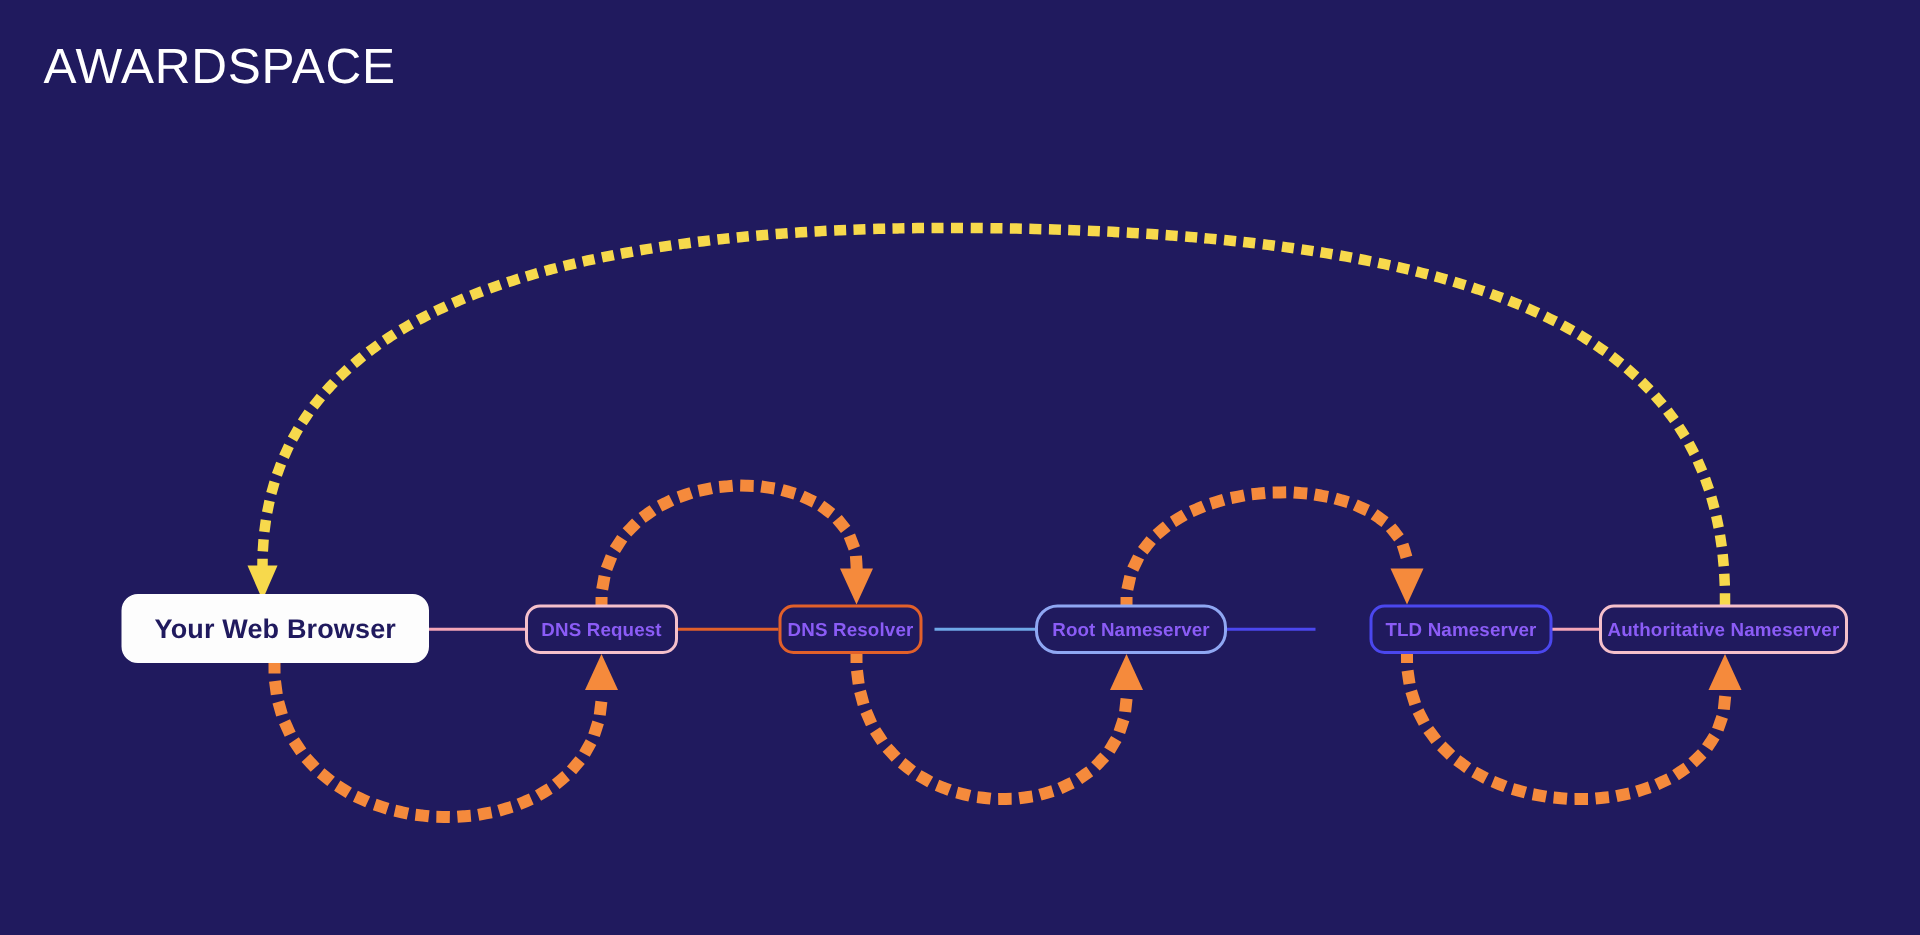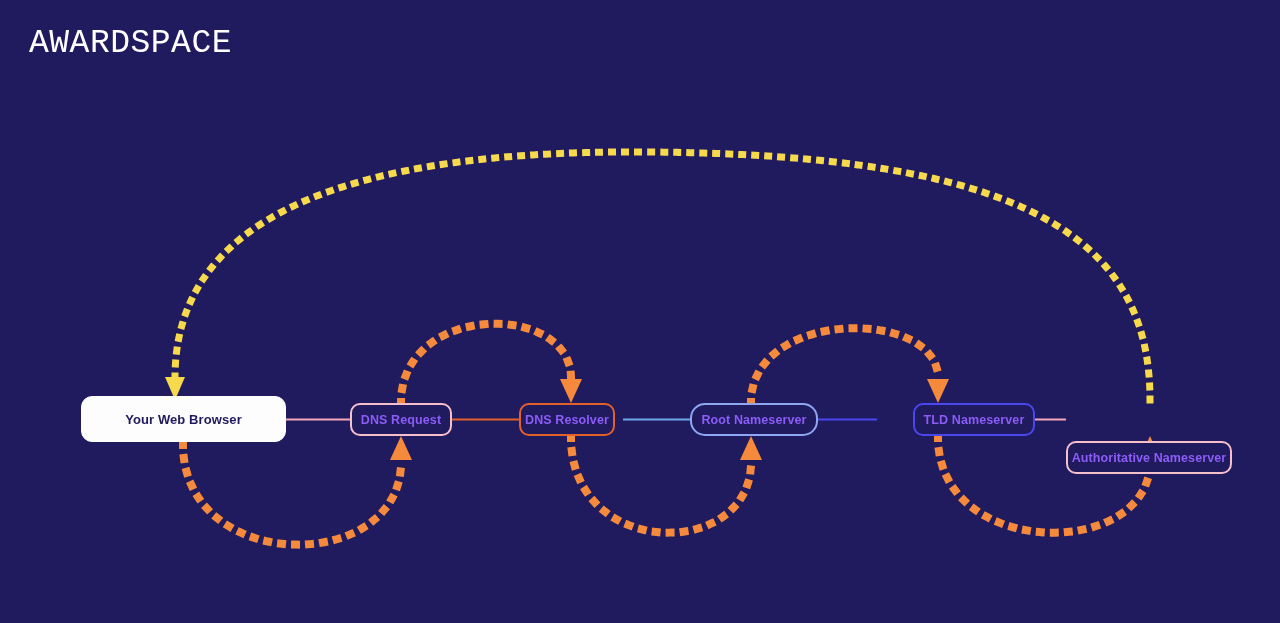--- a/index.html
+++ b/index.html
@@ -21,21 +21,21 @@
   
   #brand-logo {
     position: absolute;
     left: 29px;
     top: 24px;
     color: #ffffff;
     font-size: 33px;
     line-height: 40px;
     letter-spacing: 0.5px;
     font-weight: 400;
-    font-family: Liberation Mono, monospace;
+    font-family: Liberation Sans, sans-serif;
     white-space: nowrap;
     user-select: none;
   }
 
   
   #flow-canvas {
     position: absolute;
     left: 0;
     top: 0;
     width: 1280px;
@@ -62,40 +62,40 @@
     left: 81px;
     top: 396px;
     width: 205px;
     height: 46px;
     background: #fdfdfd;
     border: 1px solid #fdfdfd;
     border-radius: 11px;
   }
   #node-browser .node-label {
     color: #201a5e;
-    font-size: 13px;
+    font-size: 18px;
   }
 
   
   .node-outline {
     background: #201a5e;
     border-width: 2px;
     border-style: solid;
     height: 33px;
   }
   .node-outline .node-label {
     color: #8b5cf6;
     font-size: 12.5px;
   }
 
   #node-dns-request       { left: 350px;  top: 403px; width: 102px; border-color: #f5c0cb; }
   #node-dns-resolver      { left: 519px;  top: 403px; width: 96px; border-color: #e2602a; justify-content: center; }
   #node-root-nameserver   { left: 690px;  top: 403px; width: 128px; border-color: #8fa7f3; border-radius: 15px; }
   #node-tld-nameserver    { left: 877px;  top: 403px; width: 122px; border-color: #4b47ee; margin-left: 36px; }
-  #node-authoritative     { left: 1066px; top: 403px; width: 166px; border-color: #f5c0cb; margin-top: 38px; }
+  #node-authoritative     { left: 1066px; top: 403px; width: 166px; border-color: #f5c0cb; }
 </style>
 </head>
 <body>
 
 <div id="brand-logo">AWARDSPACE</div>
 
 <svg id="flow-canvas" viewBox="0 0 1280 623" xmlns="http://www.w3.org/2000/svg">
 
   <g>
     <line x1="286" y1="419.5" x2="350" y2="419.5" stroke="#f5a6b8" stroke-width="2"></line>

